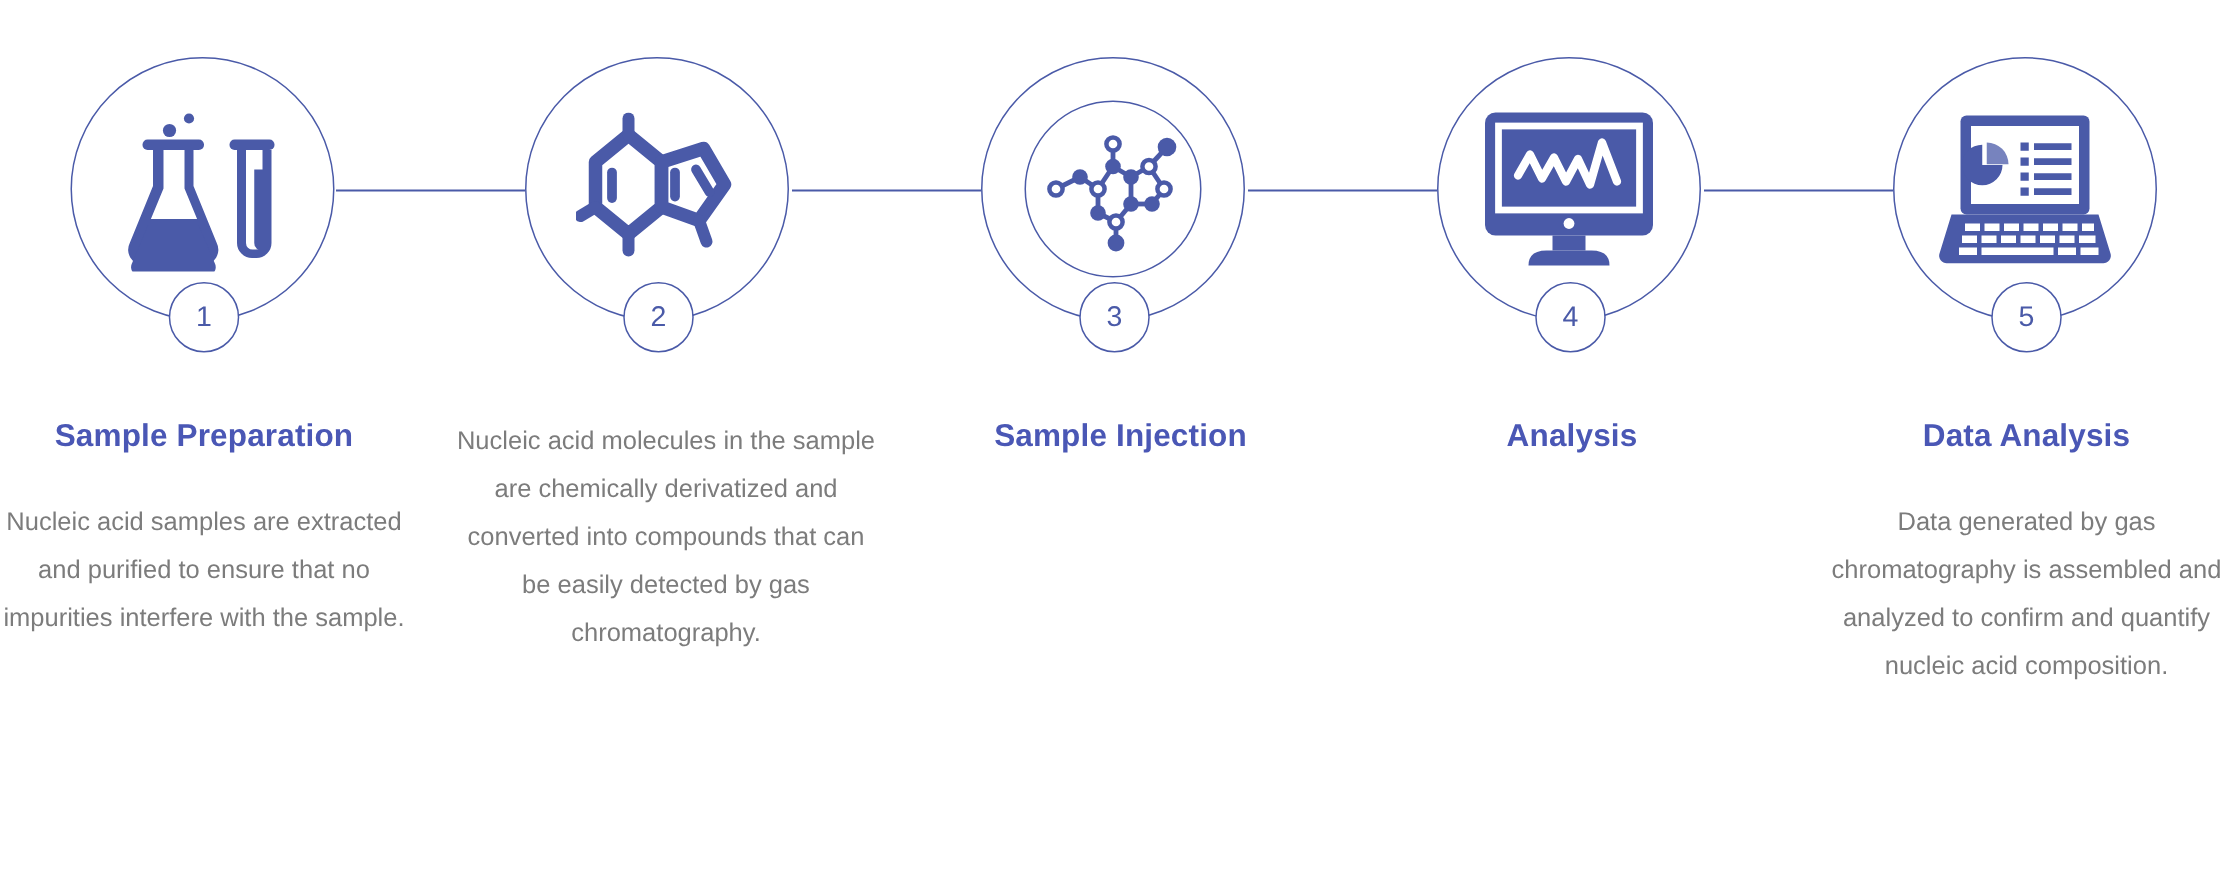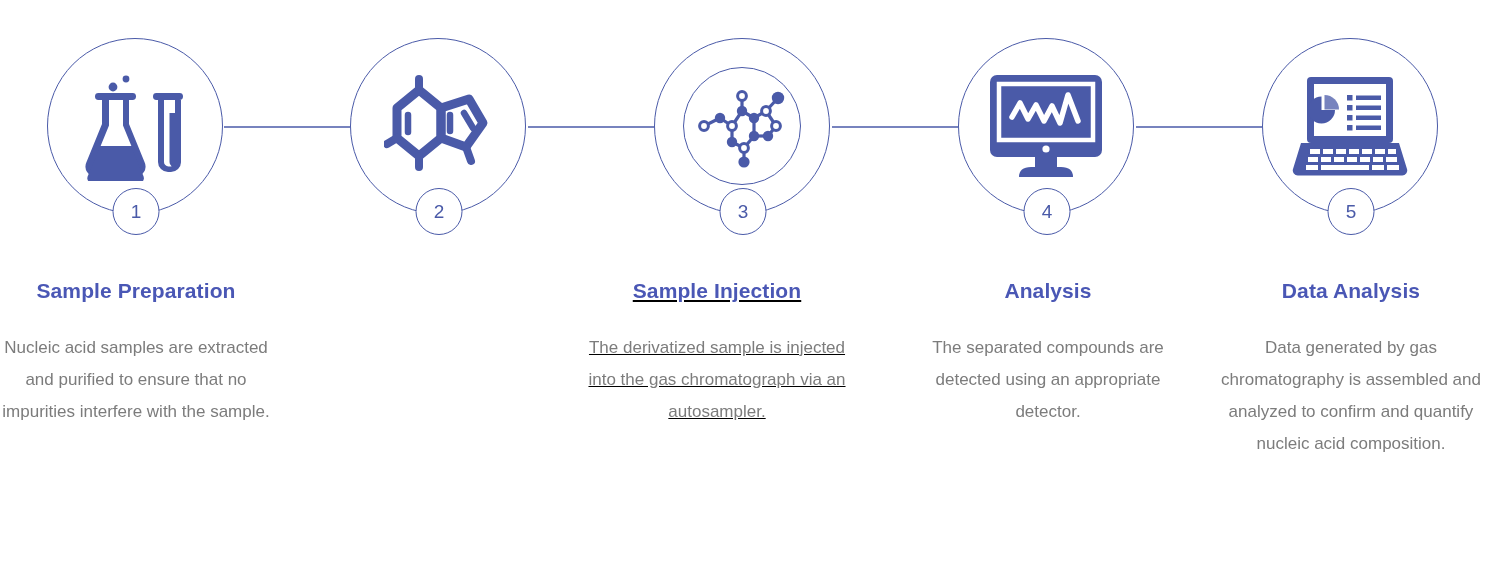--- a/index.html
+++ b/index.html
@@ -297,30 +297,29 @@
   </div>
 
   <div class="text-row">
 
     <div class="text-col" style="left:-14px;">
       <p class="col-title">Sample Preparation</p>
       <p class="col-body">Nucleic acid samples are extracted and purified to ensure that no impurities interfere with the sample.</p>
     </div>
 
     <div class="text-col" style="left:294px;">
-    </div>
-
-    <div class="text-col" style="left:567px;text-decoration:underline;">
+      <p class="col-body">Nucleic acid molecules in the sample are chemically derivatized and converted into compounds that can be easily detected by gas chromatography.</p>
+    </div>
+
+    <div class="text-col" style="left:597px;">
       <p class="col-title">Sample Injection</p>
-      <p class="col-body">The derivatized sample is injected into the gas chromatograph via an autosampler.</p>
     </div>
 
     <div class="text-col" style="left:898px;">
       <p class="col-title">Analysis</p>
-      <p class="col-body">The separated compounds are detected using an appropriate detector.</p>
     </div>
 
     <div class="text-col" style="left:1201px;">
       <p class="col-title">Data Analysis</p>
       <p class="col-body">Data generated by gas chromatography is assembled and analyzed to confirm and quantify nucleic acid composition.</p>
     </div>
 
   </div>
 
 </div>

